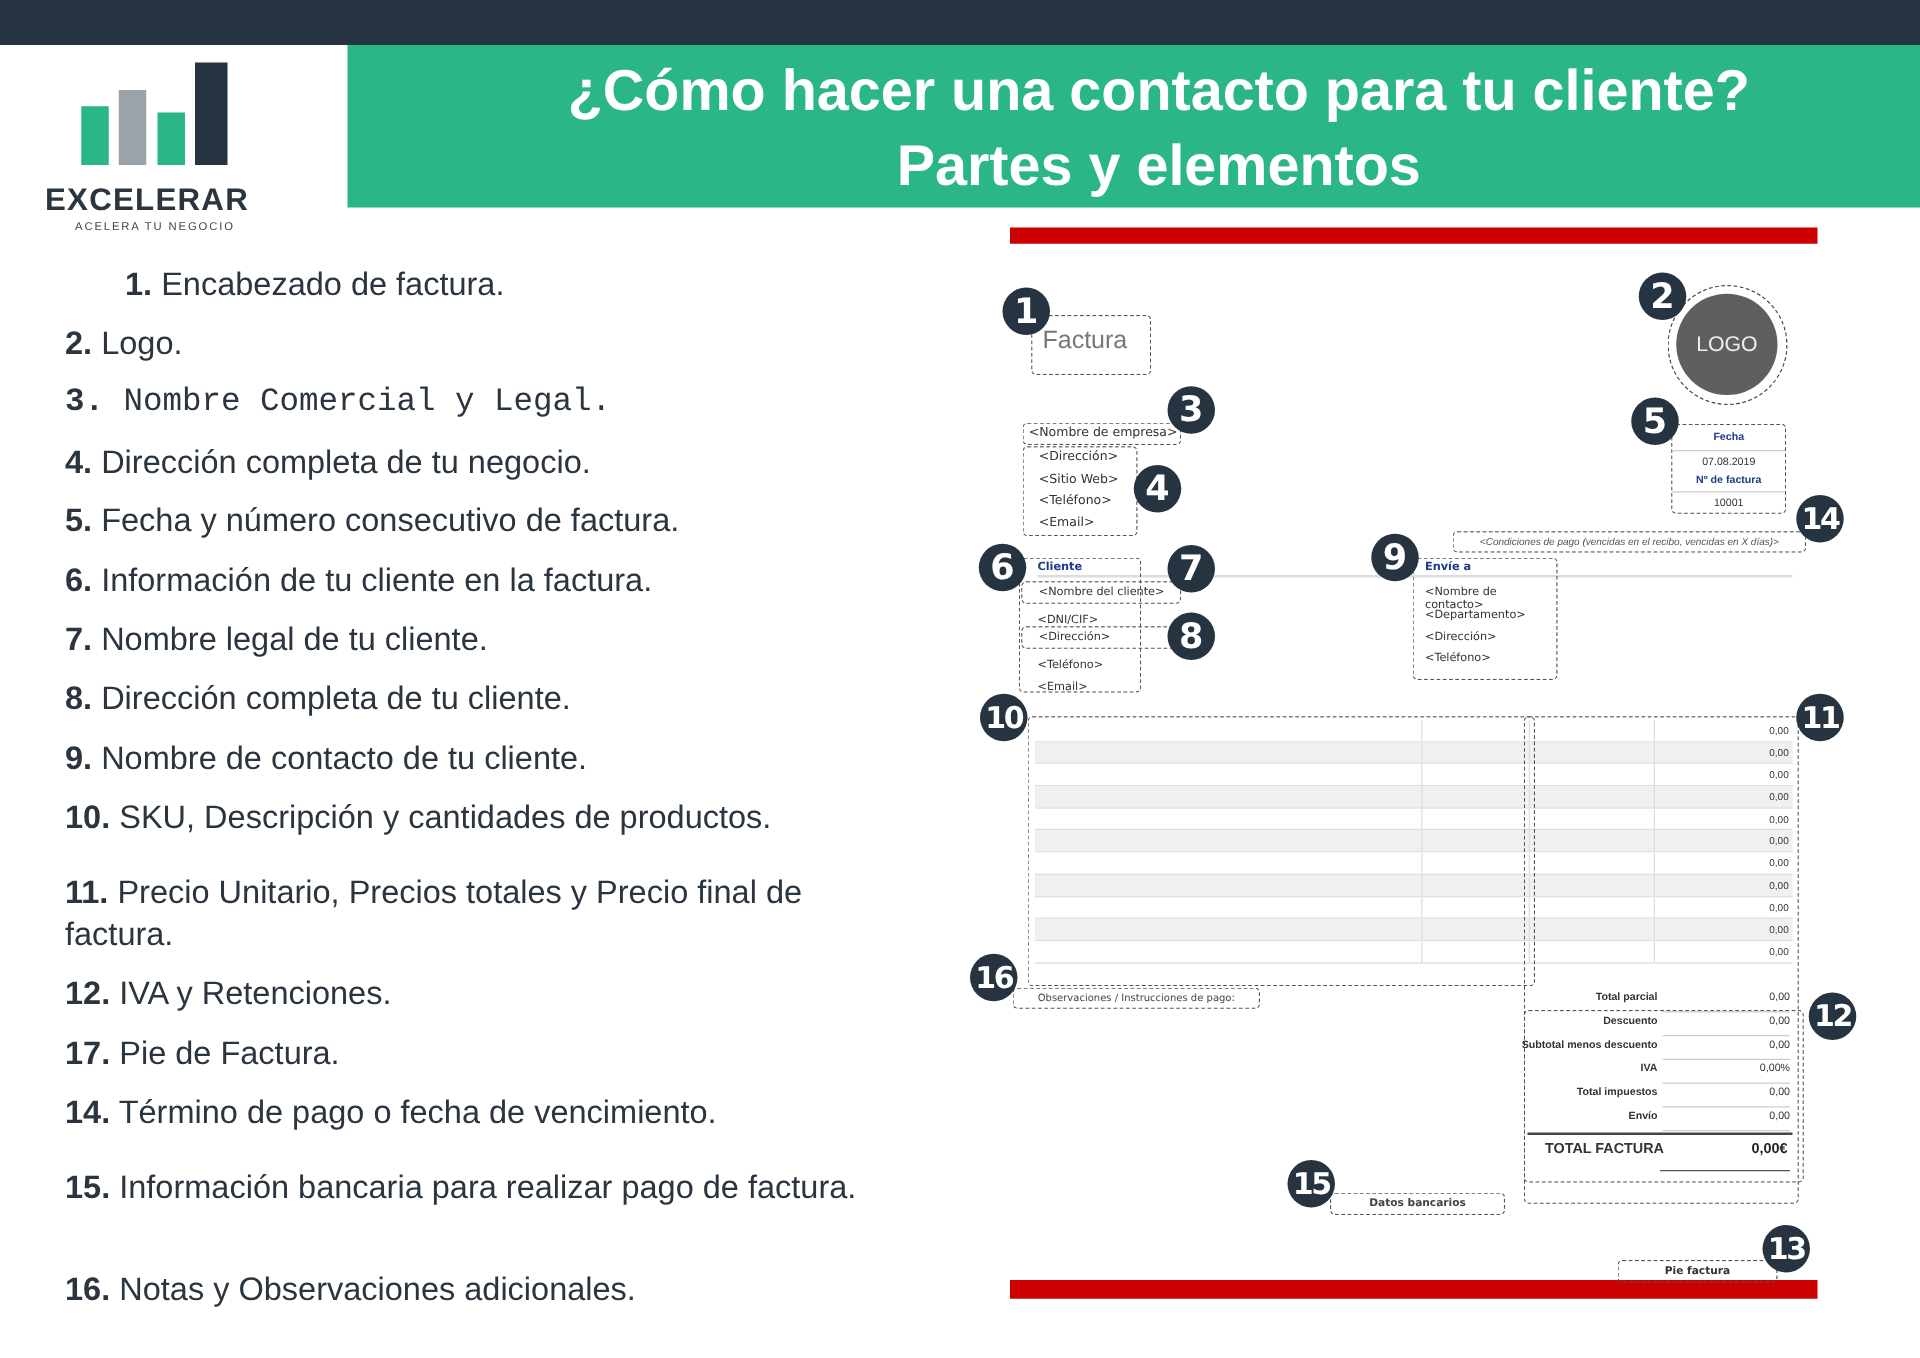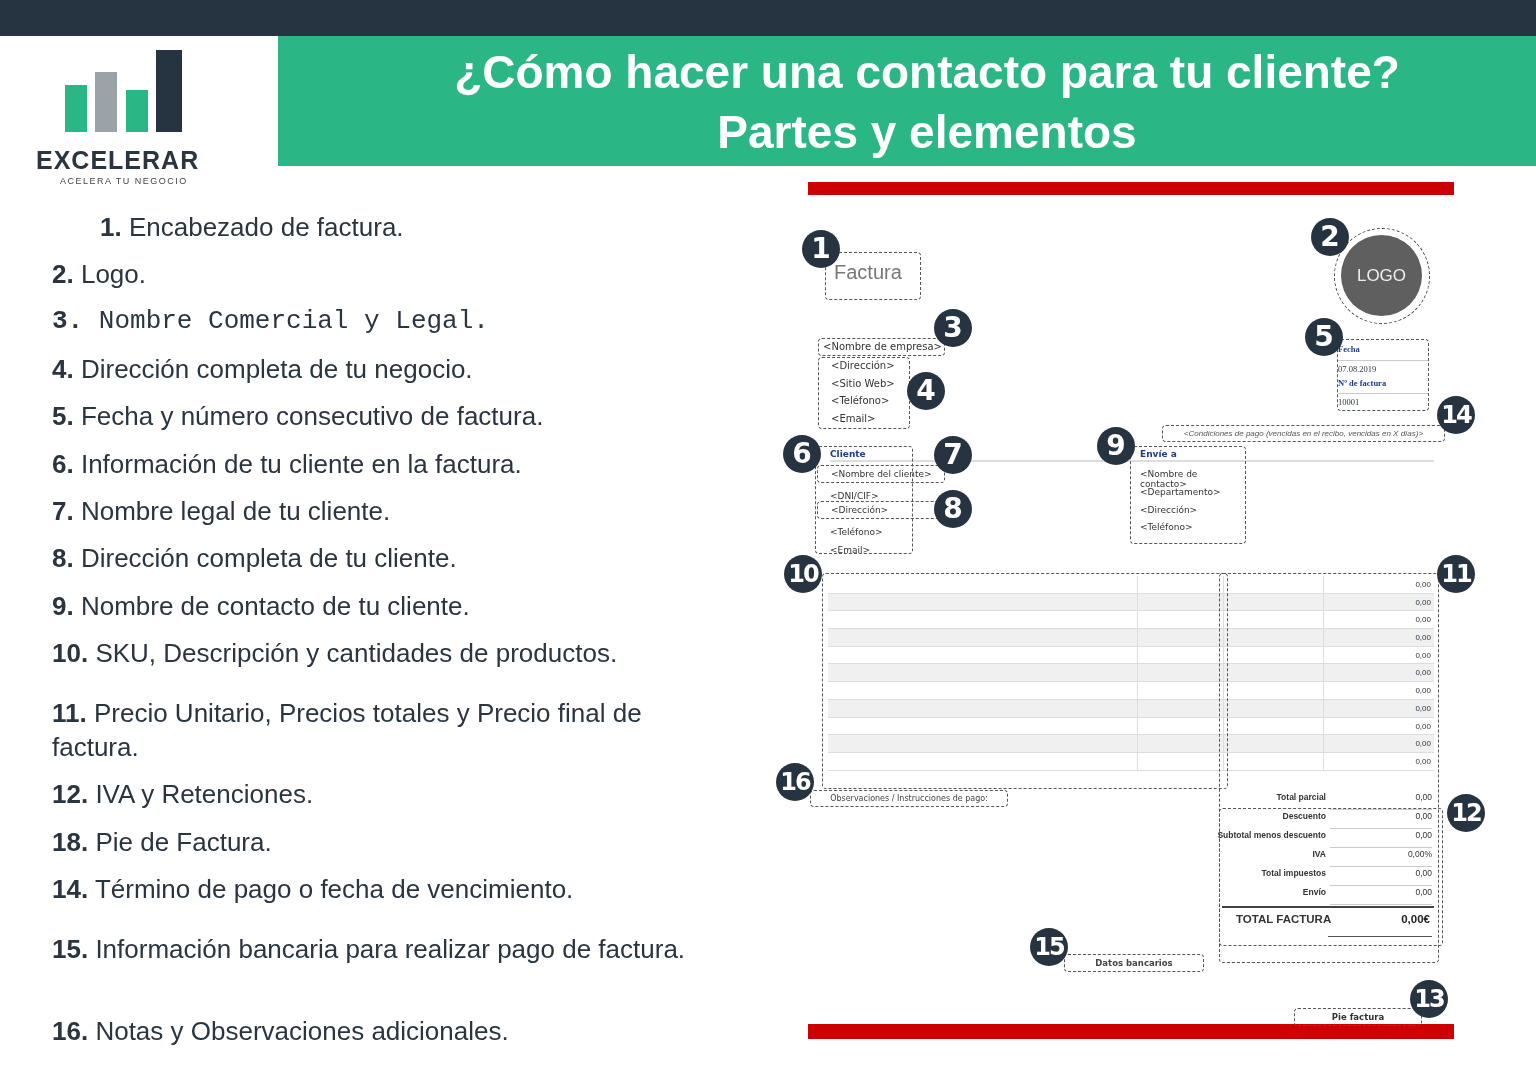--- a/index.html
+++ b/index.html
@@ -51,21 +51,21 @@
     <div class="li" style="top: 96px; font-family: Liberation Mono, monospace;"><b>3.</b> <span>Nombre Comercial y Legal.</span></div>
     <div class="li" style="top: 144px;"><b>4.</b> <span>Dirección completa de tu negocio.</span></div>
     <div class="li" style="top: 191px;"><b>5.</b> <span>Fecha y número consecutivo de factura.</span></div>
     <div class="li" style="top: 239px;"><b>6.</b> <span>Información de tu cliente en la factura.</span></div>
     <div class="li" style="top: 286px;"><b>7.</b> <span>Nombre legal de tu cliente.</span></div>
     <div class="li" style="top: 333px;"><b>8.</b> <span>Dirección completa de tu cliente.</span></div>
     <div class="li" style="top: 381px;"><b>9.</b> <span>Nombre de contacto de tu cliente.</span></div>
     <div class="li" style="top: 428px;"><b>10.</b> <span>SKU, Descripción y cantidades de productos.</span></div>
     <div class="li" style="top: 488px;"><b>11.</b> <span>Precio Unitario, Precios totales y Precio final de factura.</span></div>
     <div class="li" style="top: 569px;"><b>12.</b> <span>IVA y Retenciones.</span></div>
-    <div class="li" style="top: 617px;"><b>18.</b> <span>Pie de Factura.</span></div>
+    <div class="li" style="top: 617px;"><b>17.</b> <span>Pie de Factura.</span></div>
     <div class="li" style="top: 664px;"><b>14.</b> <span>Término de pago o fecha de vencimiento.</span></div>
     <div class="li" style="top: 724px;"><b>15.</b> <span>Información bancaria para realizar pago de factura.</span></div>
     <div class="li" style="top: 806px;"><b>16.</b> <span>Notas y Observaciones adicionales.</span></div>
   </div>
 
 <div class="abs redbar" style="top:182px"></div>
 <div class="abs redbar" style="top:1024px;height:15px"></div>
 
 <div class="abs dash" style="left:825px;top:252px;width:96px;height:48px;font-size:20px;color:#777;padding:8px 0 0 8px">Factura</div>
 
@@ -74,21 +74,21 @@
 </div>
 
 <div class="abs dash small" style="left:818px;top:338px;width:127px;height:18px;text-align:right;padding-right:2px;line-height:16px">&lt;Nombre de empresa&gt;</div>
 <div class="abs dash" style="left:818px;top:357px;width:92px;height:72px">
   <div class="small" style="position:absolute;left:12px;top:2px">&lt;Dirección&gt;</div>
   <div class="small" style="position:absolute;left:12px;top:20px">&lt;Sitio Web&gt;</div>
   <div class="small" style="position:absolute;left:12px;top:37px">&lt;Teléfono&gt;</div>
   <div class="small" style="position:absolute;left:12px;top:55px">&lt;Email&gt;</div>
 </div>
 
-<div class="abs dash" style="left:1337px;top:339px;width:92px;height:72px;font-size:8.5px;font-family:Liberation Serif, serif">
+<div class="abs dash" style="left:1337px;top:339px;width:92px;height:72px;text-align:center;font-size:8.5px;font-family:Liberation Sans, sans-serif">
   <div class="blue" style="margin-top:4px">Fecha</div>
   <div style="margin-top:6px;border-top:1px solid #ccc;padding-top:3px">07.08.2019</div>
   <div class="blue" style="margin-top:4px">Nº de factura</div>
   <div style="margin-top:5px;border-top:1px solid #ccc;padding-top:3px">10001</div>
 </div>
 
 <div class="abs dash" style="left:1162px;top:425px;width:283px;height:17px;font-size:8px;font-style:italic;color:#555;text-align:center;line-height:15px">&lt;Condiciones de pago (vencidas en el recibo, vencidas en X días)&gt;</div>
 
 <div class="abs" style="left:830px;top:460px;width:604px;height:2px;background:#ddd"></div>
 

